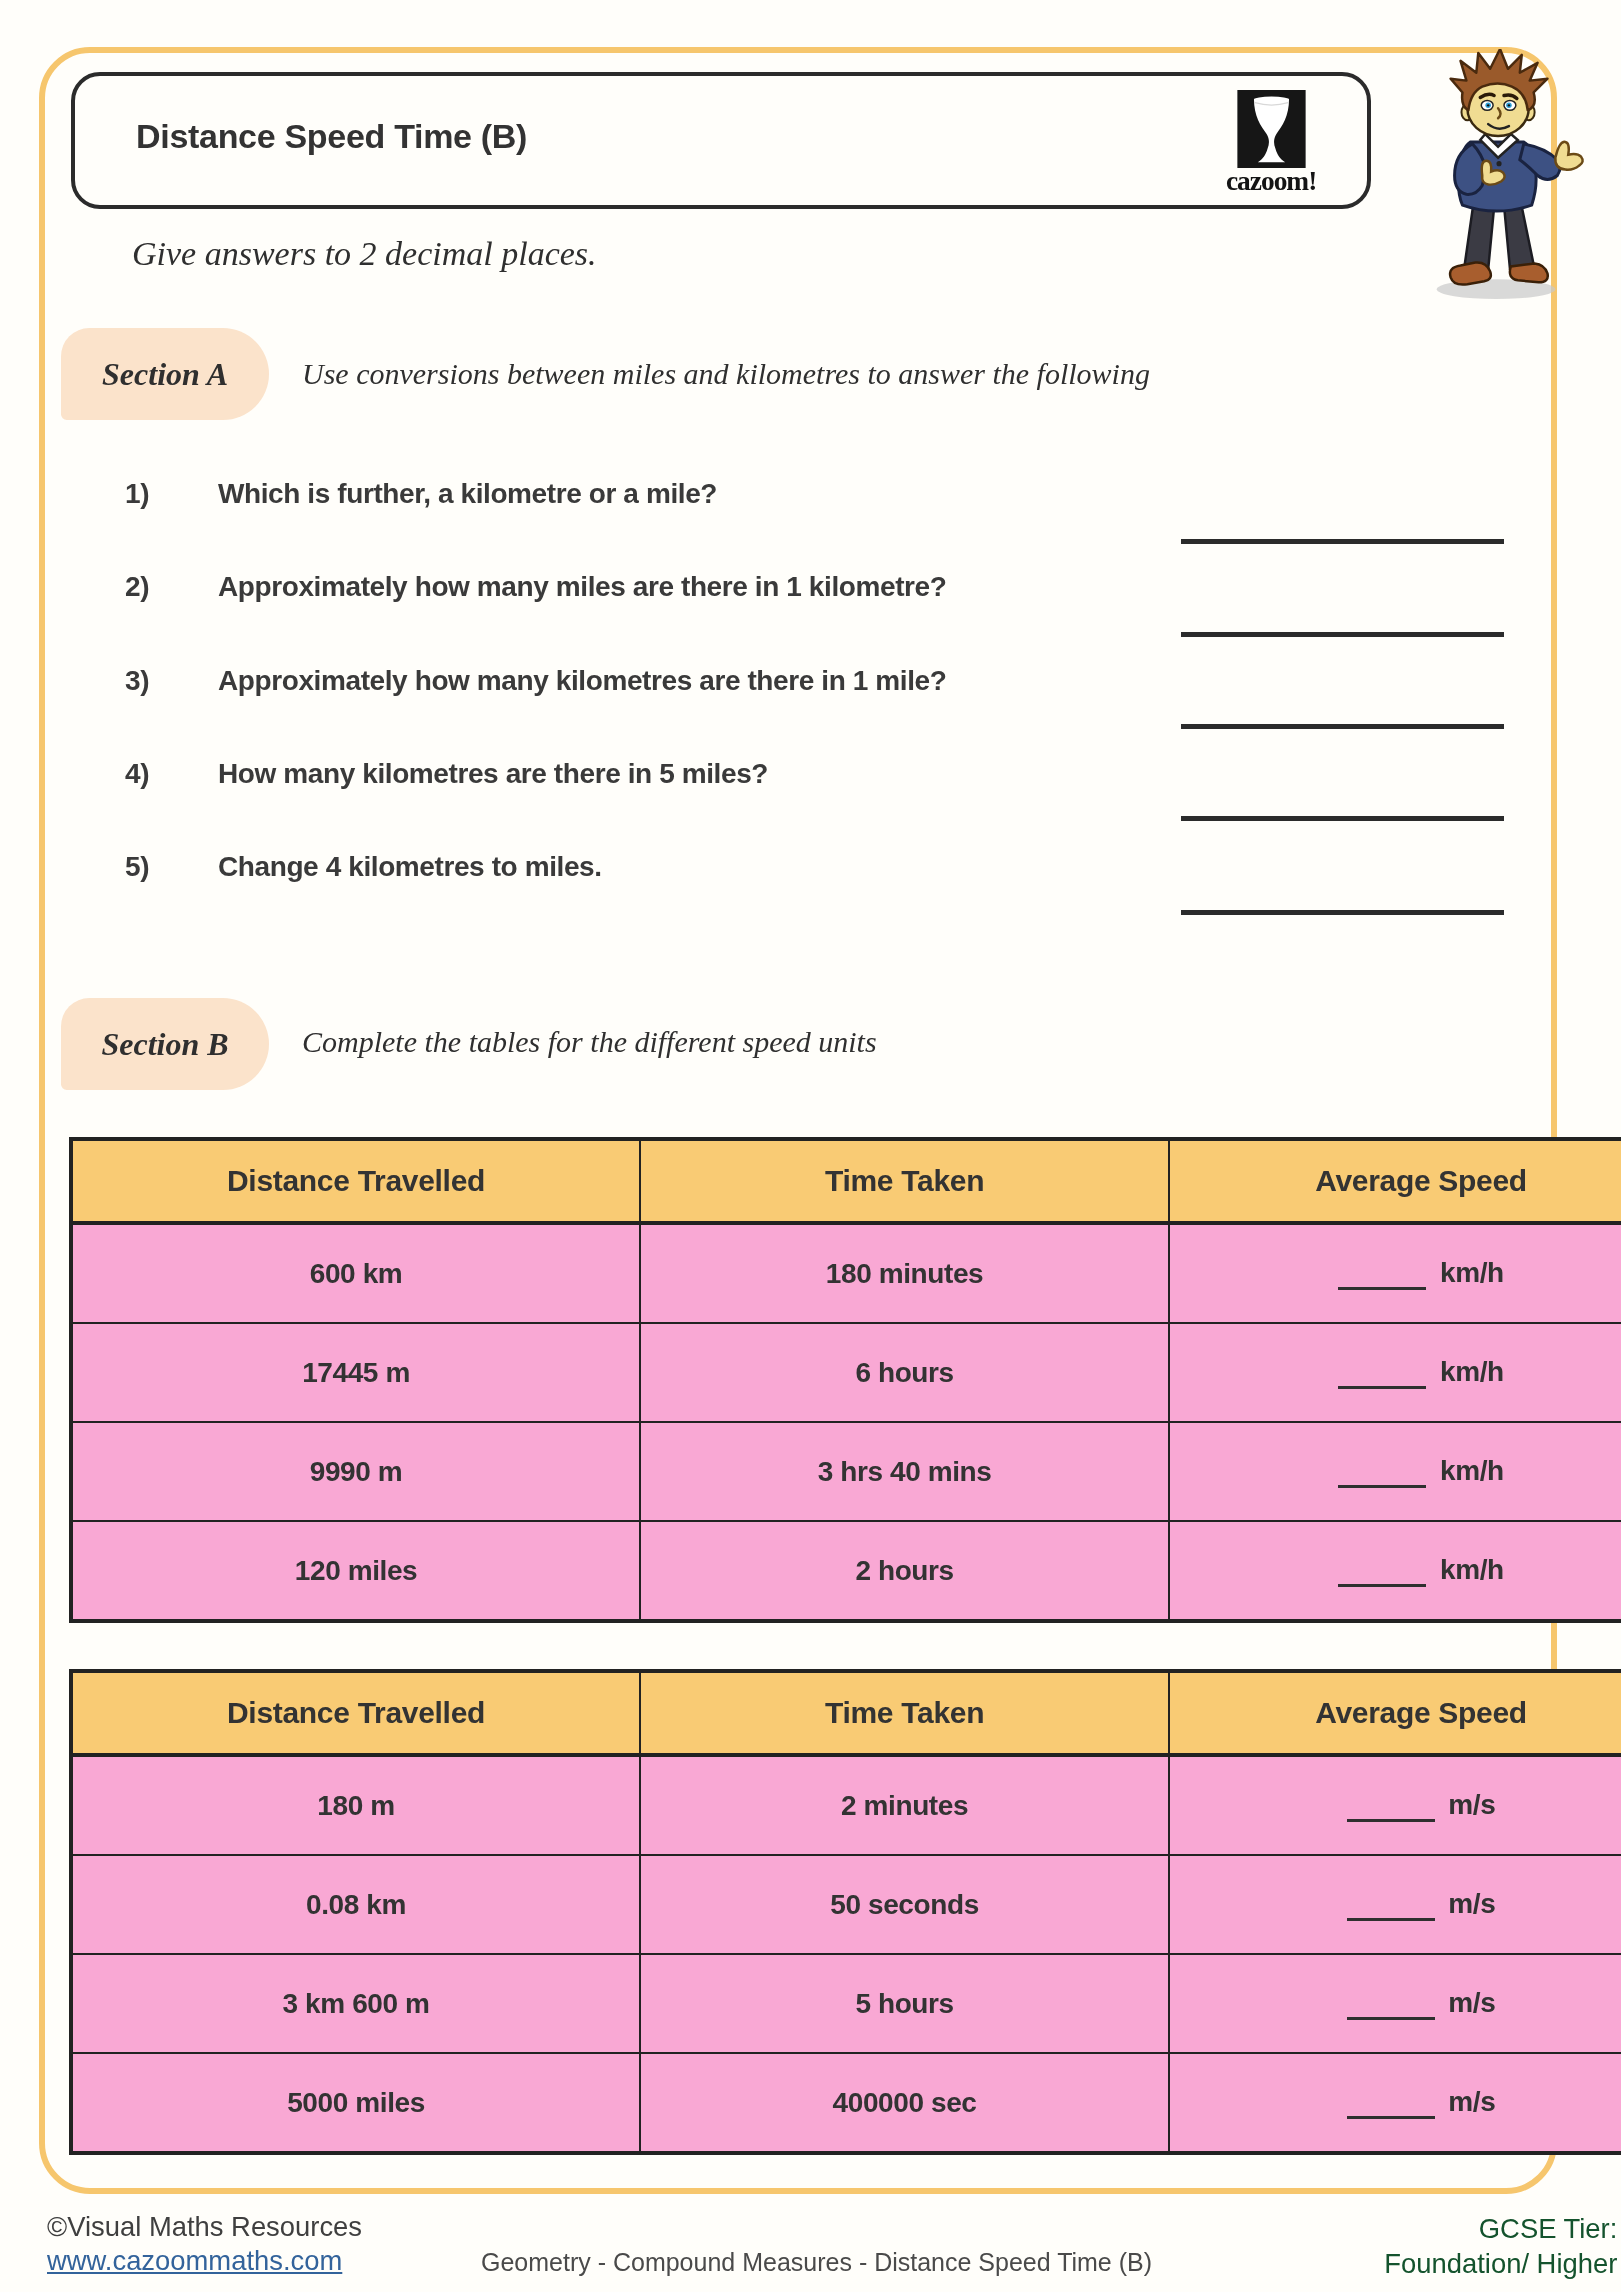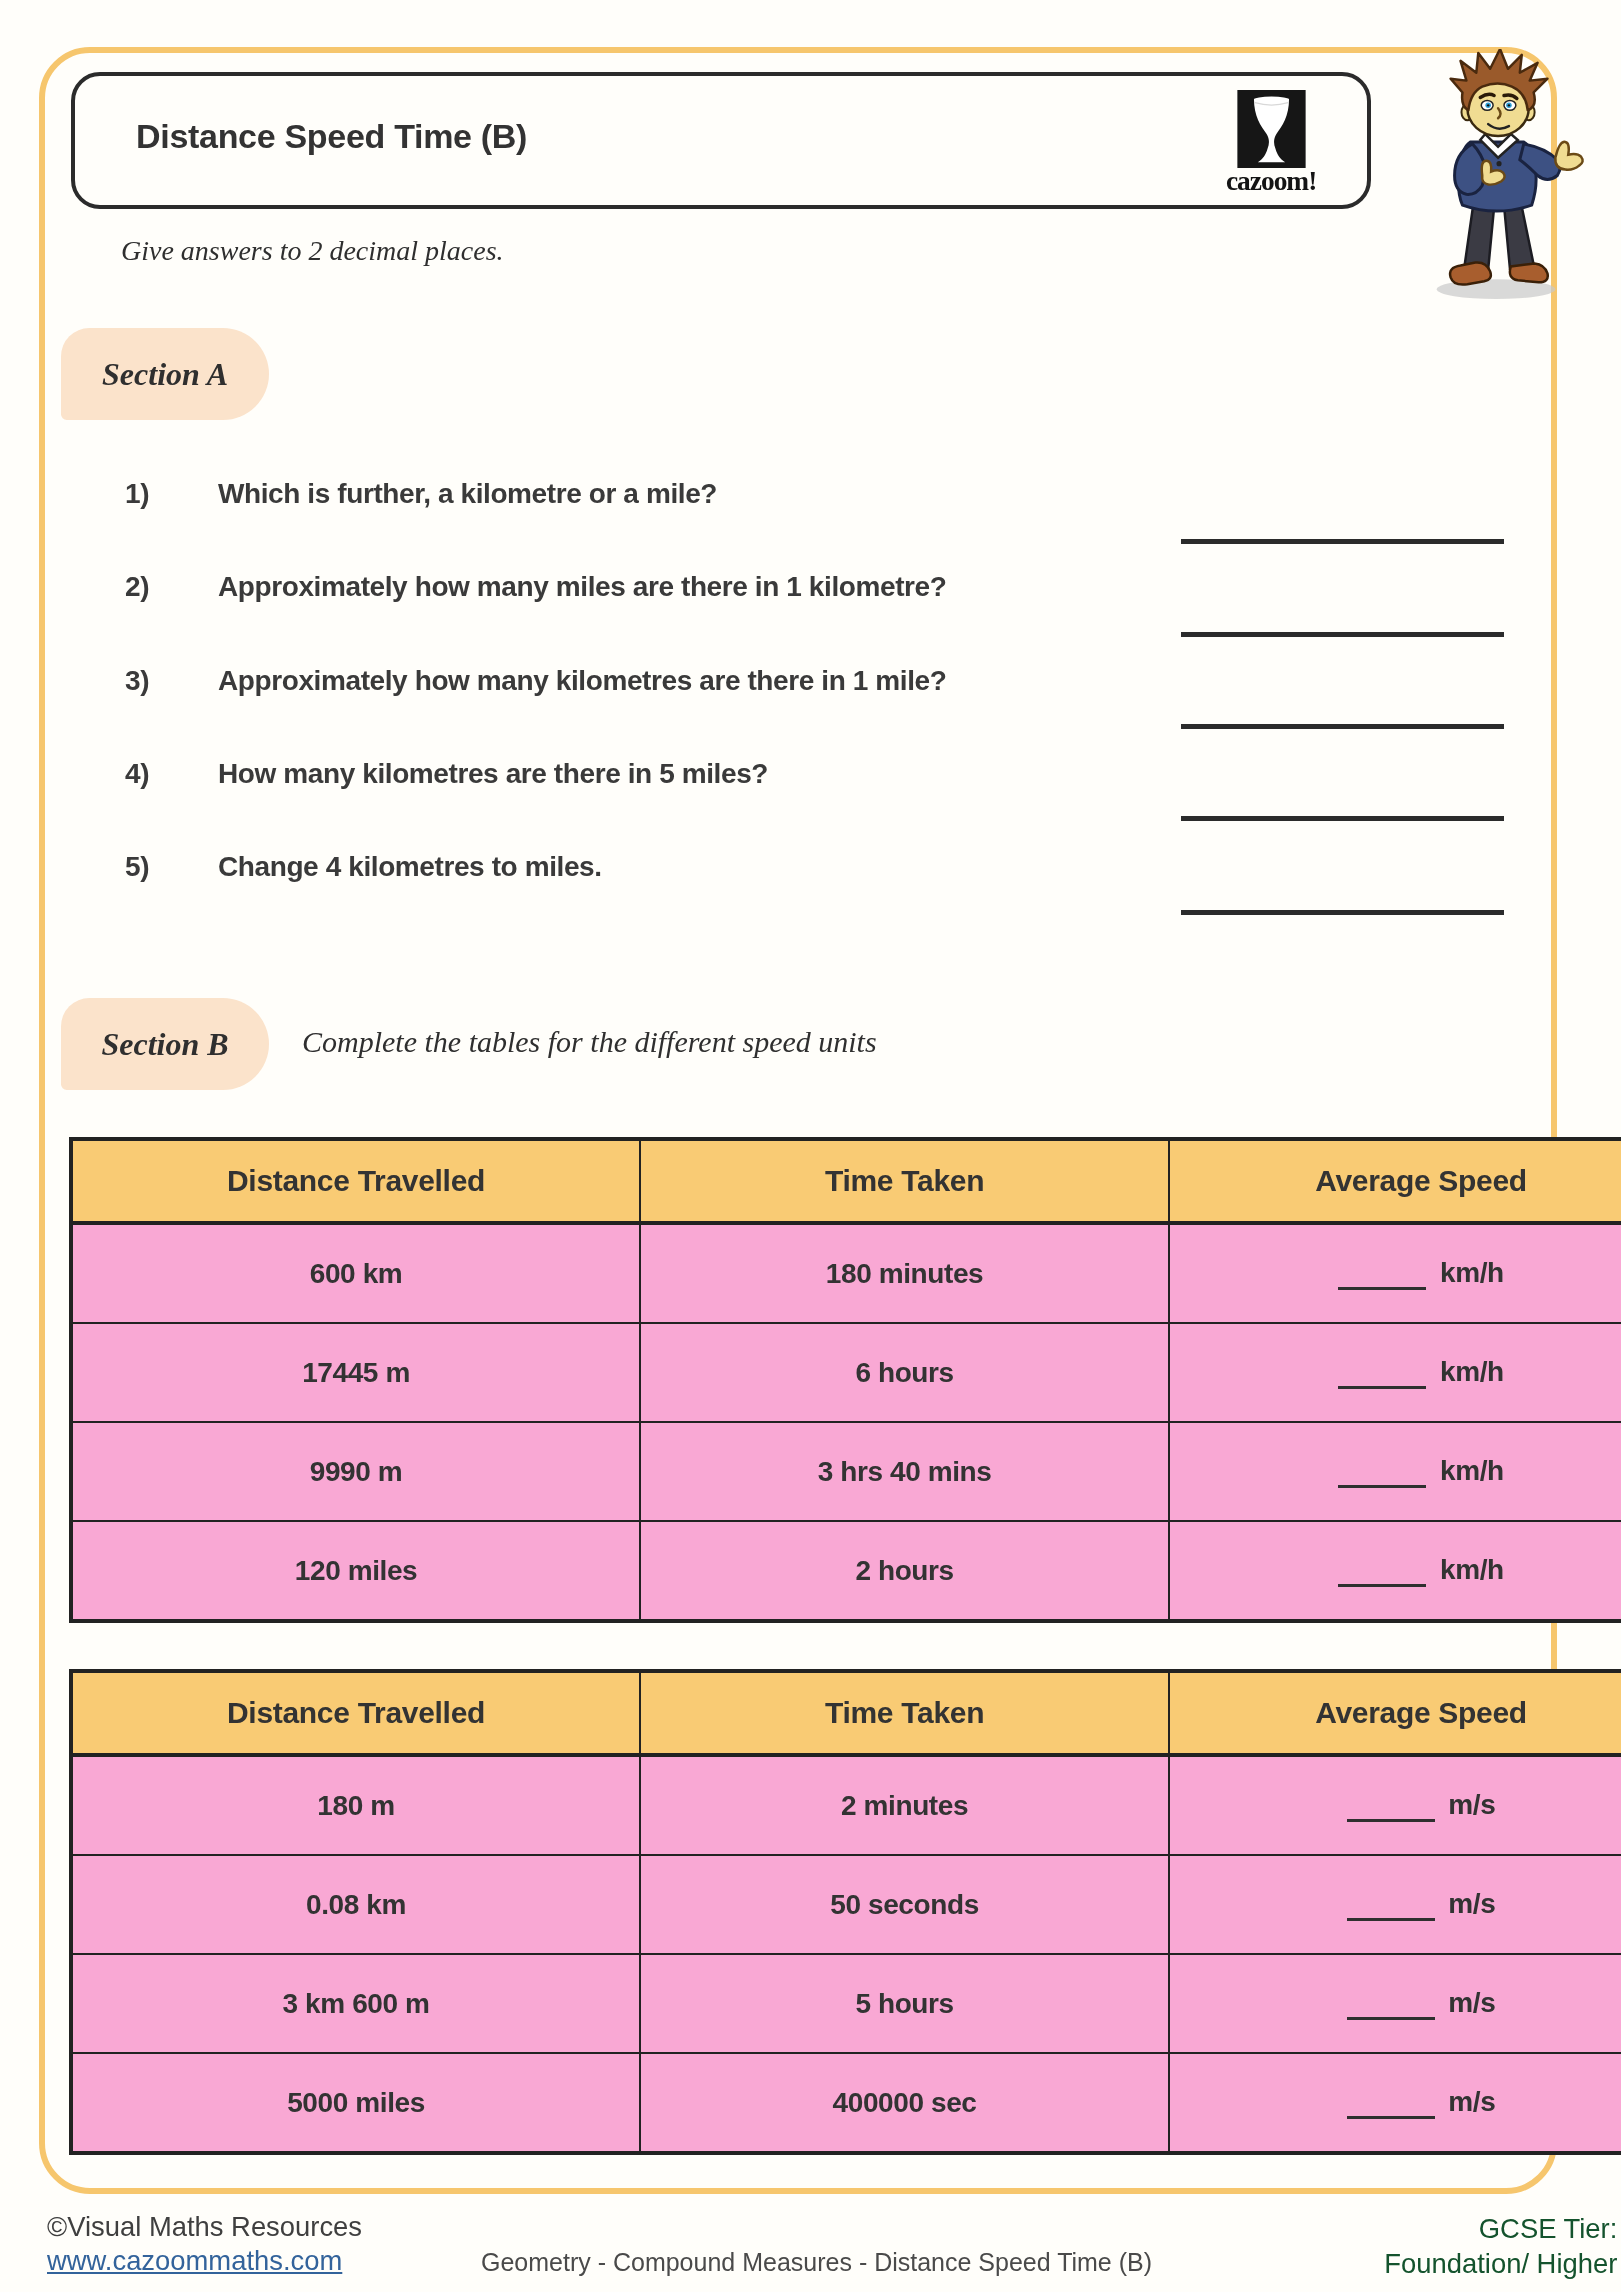--- a/index.html
+++ b/index.html
@@ -16,22 +16,22 @@
   .title-text{position:absolute;left:61px;top:0;height:120px;display:flex;align-items:center;
               font-size:34px;font-weight:bold;color:#333;letter-spacing:-0.3px;margin:0;}
   .logo-box{position:absolute;right:27.4px;top:13.7px;width:137px;text-align:center;}
   .logo-box svg{display:block;margin:0 auto;}
   .logo-text{font-family:"Liberation Serif","DejaVu Serif",serif;font-weight:bold;
              font-size:27.4px;color:#141414;letter-spacing:-1px;margin-top:-2px;}
 
   
   .boy{position:absolute;left:1398px;top:49px;width:210px;height:257px;}
 
-  .note{position:absolute;left:121px;top:235px;font-family:"Liberation Serif","DejaVu Serif",serif;
-        font-style:italic;font-size:28px;color:#2F2F2F;}
+  .note{position:absolute;left:132px;top:235px;font-family:"Liberation Serif","DejaVu Serif",serif;
+        font-style:italic;font-size:34px;color:#2F2F2F;}
 
   .badge{position:absolute;left:61px;width:208px;height:92px;background:#FBE3CB;
          border-radius:29px 47px 47px 5.9px;display:flex;align-items:center;justify-content:center;
          font-family:"Liberation Serif","DejaVu Serif",serif;font-style:italic;font-weight:bold;
          font-size:32px;color:#2F2F2F;}
   .badge-a{top:328px;}
   .badge-b{top:998px;}
   .section-instruction{position:absolute;left:302px;font-family:"Liberation Serif","DejaVu Serif",serif;
         font-style:italic;font-size:30px;color:#2F2F2F;}
   .instr-a{top:357px;}
@@ -110,20 +110,21 @@
       <circle cx="90" cy="57" r="1.2" fill="#111"></circle>
     <circle cx="111" cy="57" r="2.8" fill="#2E9FD6"></circle>
       <circle cx="111" cy="57" r="1.2" fill="#111"></circle>
     <path d="M100,60 q5,6 0,10" stroke="#6B4A16" stroke-width="2.5" fill="none" stroke-linecap="round"></path>
     <path d="M90,76 q10,8 21,2" stroke="#222" stroke-width="2.5" fill="none" stroke-linecap="round"></path>
   </svg>
 
   <div class="note">Give answers to 2 decimal places.</div>
 
   <div class="badge badge-a">Section A</div>
+  <div class="section-instruction instr-a">Use conversions between miles and kilometres to answer the following</div>
 
   <div class="question" style="top:478px;">
     <span class="qnum">1)</span>
     <span class="qtext">Which is further, a kilometre or a mile?</span>
   </div>
   <div class="answer-line" style="top:539px;"></div>
 
   <div class="question" style="top:571px;">
     <span class="qnum">2)</span>
     <span class="qtext">Approximately how many miles are there in 1 kilometre?</span>

